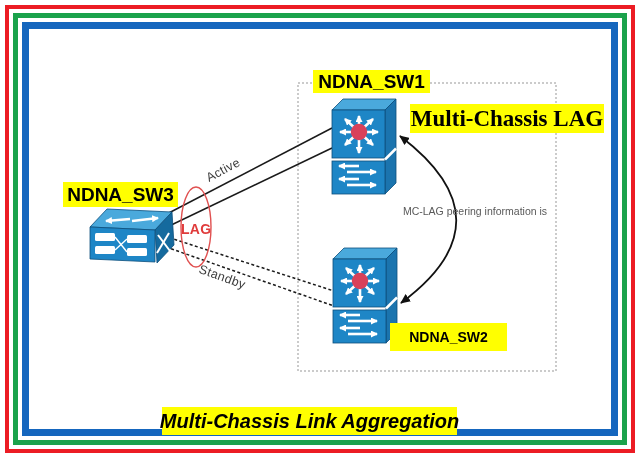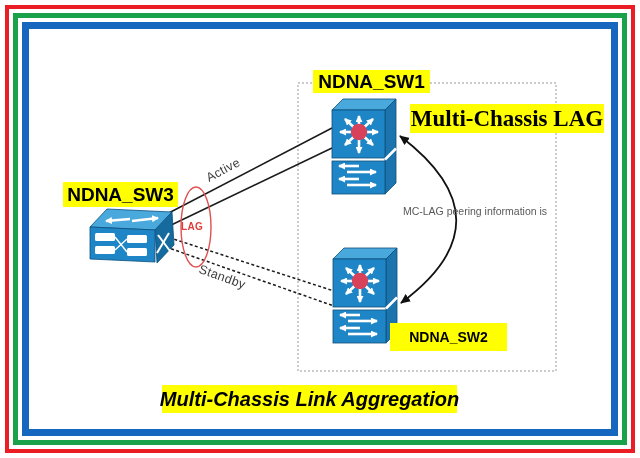--- a/index.html
+++ b/index.html
@@ -22,33 +22,33 @@
   }
   .node-label{font-family:"Liberation Sans",sans-serif;}
   #lbl-sw1{left:313px;top:70px;width:117px;height:23px;font-size:19px;}
   #lbl-sw3{left:63px;top:182px;width:115px;height:25px;font-size:19px;}
   #lbl-sw2{left:390px;top:323px;width:117px;height:28px;font-size:14px;}
   #lbl-mclag{
     left:410px;top:104px;width:194px;height:29px;
     font-family:"Liberation Serif",serif;font-size:23px;
   }
   #lbl-caption{
-    left:162px;top:385px;width:295px;height:28px;
+    left:162px;top:407px;width:295px;height:28px;
     font-size:20px;font-style:italic;
   }
 
   .linktext{
     position:absolute;color:#3d3d3d;font-size:12.5px;letter-spacing:0.4px;
     white-space:nowrap;
   }
   #txt-active{left:205px;top:163px;transform:rotate(-28deg);}
   #txt-standby{left:198px;top:270px;transform:rotate(20deg);}
   #txt-lag{
     position:absolute;left:181px;top:221px;color:#e03c3c;
-    font-size:10px;font-weight:bold;letter-spacing:0.3px;white-space:nowrap;
+    font-size:14px;font-weight:bold;letter-spacing:0.3px;white-space:nowrap;
   }
   #note{
     position:absolute;left:377px;top:204px;width:172px;
     text-align:center;color:#595959;font-size:10.5px;line-height:14.5px;
     white-space:nowrap;
     margin-left:12px;
   }
 </style>
 </head>
 <body>

